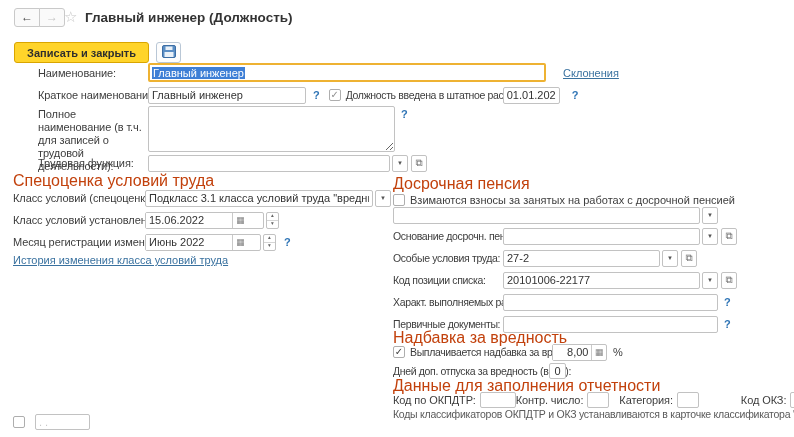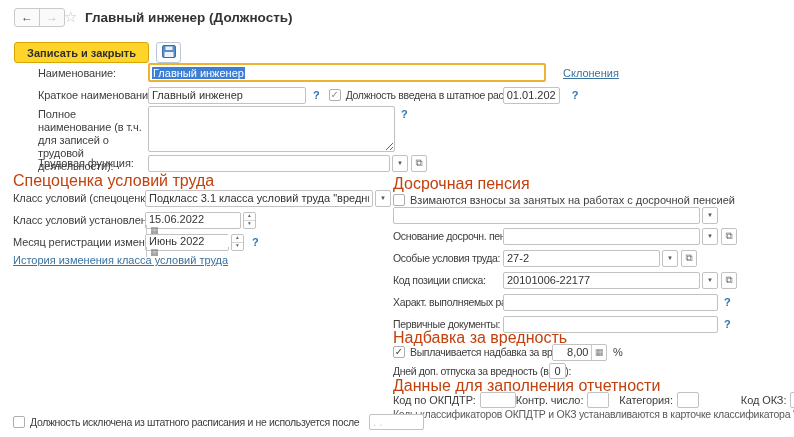--- a/index.html
+++ b/index.html
@@ -108,33 +108,33 @@
 <div class="row" style="left:13px;top:189px;">
   <span class="lbl w132">Класс условий (спецоценка):</span>
   <input class="inp" style="width: 228px;" value="Подкласс 3.1 класса условий труда &quot;вредный&quot;">
   <span class="sqbtn" style="margin-left:2px;">
       <span class="ddglyph">▼</span>
     </span>
 </div>
 
 <div class="row" style="left:13px;top:211px;">
   <span class="lbl w132">Класс условий установлен с:</span>
-  <span class="databox" style="width:96px;flex-direction:column;">
+  <span class="databox" style="width:119px;">
     <input class="bare" style="width: 80px;" value="15.06.2022">
     <span class="calseg">▦</span>
   </span>
   <span class="spin">
     <span>▴</span>
     <span>▾</span>
   </span>
 </div>
 
 <div class="row" style="left:13px;top:233px;">
   <span class="lbl w132">Месяц регистрации изменений:</span>
-  <span class="databox" style="width:84px;flex-direction:column;">
+  <span class="databox" style="width:116px;">
     <input class="bare" style="width: 80px;" value="Июнь 2022">
     <span class="calseg">▦</span>
   </span>
   <span class="spin">
     <span>▴</span>
     <span>▾</span>
   </span>
   <span class="help" style="margin-left:8px;">?</span>
 </div>
 
@@ -226,15 +226,14 @@
   <span class="lbl" style="margin-left:10px;">Категория:</span>
   <input class="inp" style="width: 22px; height: 16px; margin-left: 4px;" value="">
   <span class="lbl" style="margin-left:10px;padding-left:32px;">Код ОКЗ:</span>
   <input class="inp" style="width: 28px; height: 16px; margin-left: 4px;" value="">
 </div>
 
 <div class="abs note" style="left:393px;top:408px;">Коды классификаторов ОКПДТР и ОКЗ устанавливаются в карточке классификатора "Трудовые функции".</div>
 
 <div class="row" style="left:13px;top:413px;">
   <span class="cb"></span>
-  <span class="cblbl tight">Должность исключена из штатного расписания и не используется после</span>
   <input class="inp faintdate" style="width: 55px; height: 16px; margin-left: 10px;" value=". .">
 </div>
 
 </body></html>

